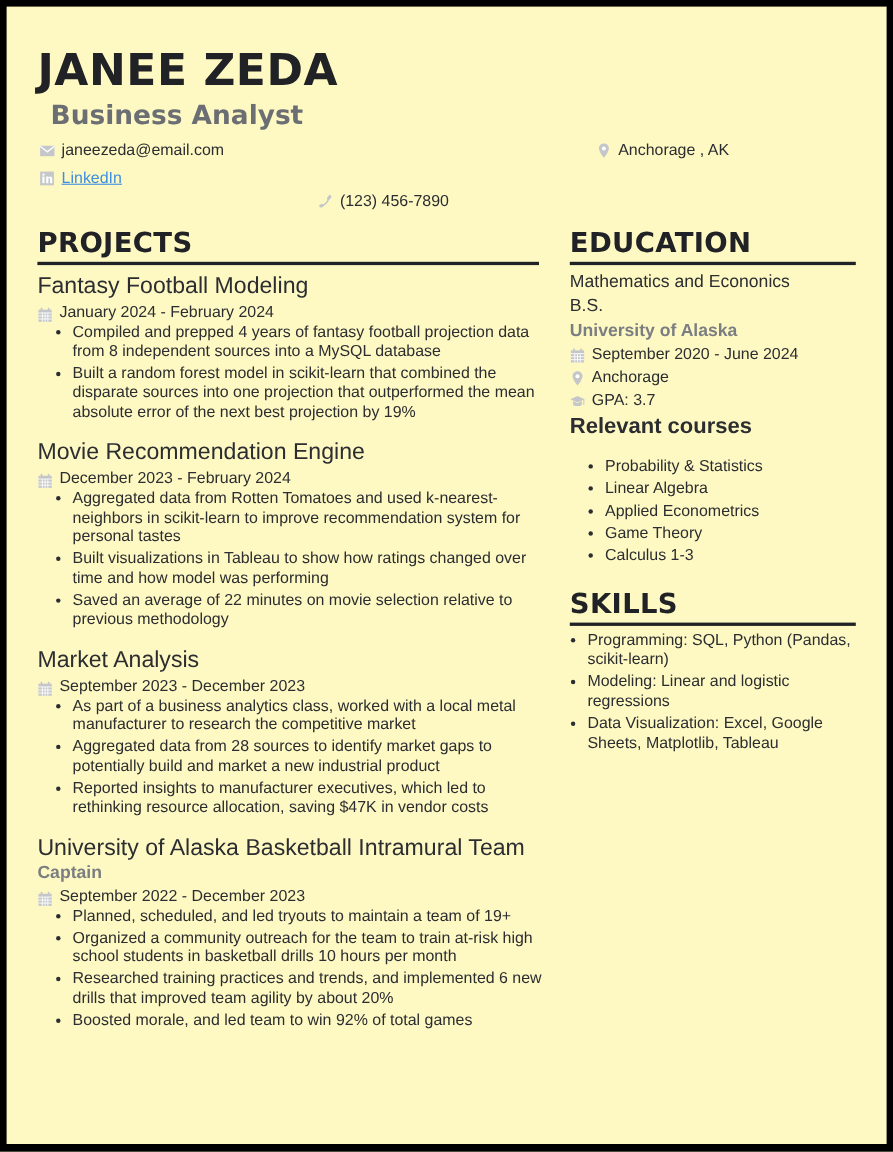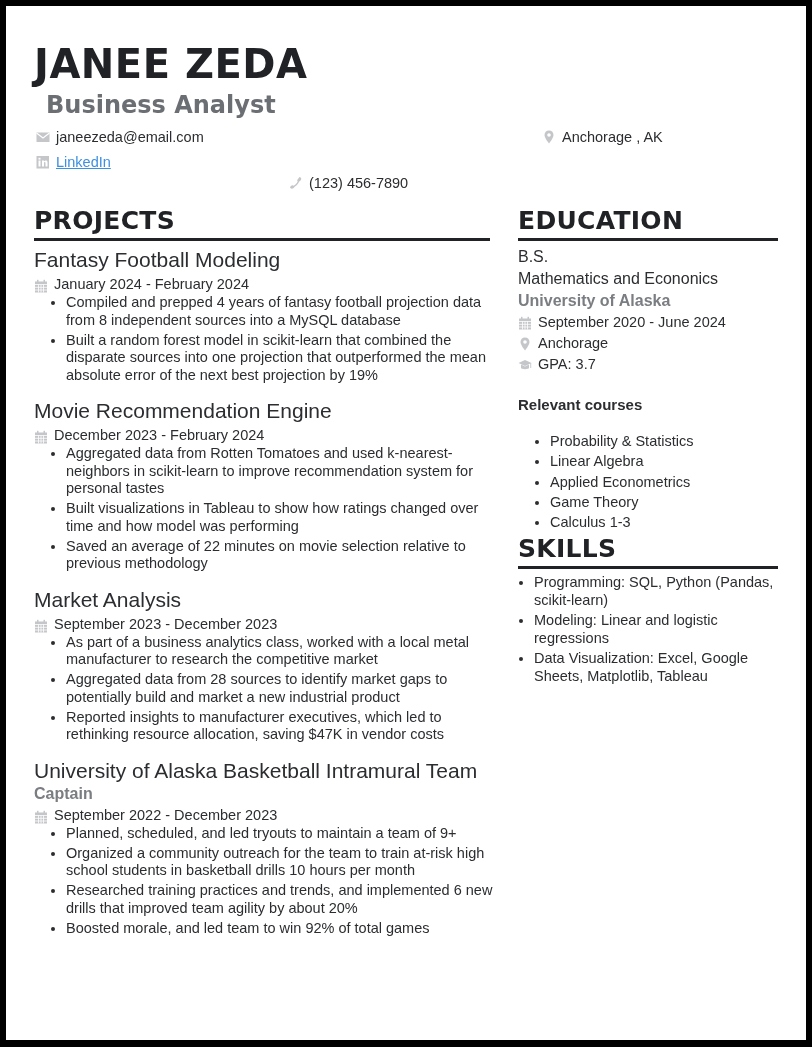--- a/index.html
+++ b/index.html
@@ -4,21 +4,21 @@
 <style>
   html, body { margin: 0; padding: 0; }
   body {
     width: 812px; height: 1047px; background: #000;
     position: relative; overflow: hidden;
     font-family: "Liberation Sans", "DejaVu Sans", sans-serif;
     color: #2b2d30;
   }
   .sheet {
     position: absolute; left: 6px; top: 6px; width: 800px; height: 1034px;
-    background: #ffffff;
+    background: #fef9c3;
   }
   .name {
     position: absolute; left: 28px; top: 34px;
     font-family: "DejaVu Sans", sans-serif; font-weight: bold;
     font-size: 40px; letter-spacing: 0.5px; color: #202226; line-height: 48px;
   }
   .title {
     position: absolute; left: 40px; top: 84px;
     font-family: "DejaVu Sans", sans-serif; font-weight: bold;
     font-size: 24px; color: #6b6e72; line-height: 30px;
@@ -41,21 +41,21 @@
   .proj { margin-bottom: 14px; }
   .proj-name { font-size: 21px; color: #2b2d30; line-height: 26px; }
   .proj-role { font-size: 16px; font-weight: bold; color: #7a7d81; line-height: 20px; }
   .date-row { display: flex; align-items: flex-end; gap: 6px; font-size: 14.5px; line-height: 18px; margin-top: 2px; }
   ul.bul { margin: 1px 0 0 0; padding: 0 0 0 32px; }
   ul.bul li { font-size: 14.5px; line-height: 17.5px; margin-bottom: 2.5px; color: #2b2d30; }
 
   .edu-line { font-size: 16px; line-height: 22px; color: #2b2d30; }
   .edu-school { font-size: 16px; font-weight: bold; line-height: 22px; color: #7a7d81; }
   .edu-meta { display: flex; align-items: center; gap: 6px; font-size: 14.5px; line-height: 21px; }
-  .edu-sub { font-size: 15px; font-weight: bold; line-height: 20px; margin-top: 20px; }
+  .edu-sub { font-size: 20px; font-weight: bold; line-height: 20px; margin-top: 3px; }
   ul.course { margin: 16px; padding: 0 0 0 16px; }
   ul.course li { font-size: 14.5px; line-height: 20.3px; }
   ul.skills { margin: 0; padding: 0 0 0 16px; }
   ul.skills li { font-size: 14.5px; line-height: 17.5px; margin-bottom: 3px; }
 </style>
 </head>
 <body>
 
 <div class="sheet">
 
@@ -175,34 +175,34 @@
             <svg viewBox="0 0 14 14">
               <rect x="1" y="2.5" width="12" height="11" fill="#c4c6c9"></rect>
               <rect x="3" y="0.8" width="1.5" height="2.5" fill="#c4c6c9"></rect>
               <rect x="9.5" y="0.8" width="1.5" height="2.5" fill="#c4c6c9"></rect>
               <path d="M1 5.5 H13 M1 8.3 H13 M1 11 H13 M4.5 5.5 V13.5 M7 5.5 V13.5 M9.5 5.5 V13.5" stroke="#fff" stroke-width="0.8"></path>
             </svg>
           </span>
         <span>September 2022 - December 2023</span>
       </div>
       <ul class="bul">
-        <li>Planned, scheduled, and led tryouts to maintain a team of 9+</li>
+        <li>Planned, scheduled, and led tryouts to maintain a team of 19+</li>
         <li>Organized a community outreach for the team to train at-risk high school students in basketball drills 10 hours per month</li>
         <li>Researched training practices and trends, and implemented 6 new drills that improved team agility by about 20%</li>
         <li>Boosted morale, and led team to win 92% of total games</li>
       </ul>
     </div>
   </div>
 
   <div class="section-title" style="left:512px; top:200px;">EDUCATION</div>
   <div class="rule" style="left:512px; top:232px; width:260px;"></div>
 
   <div class="col" style="left:512px; top:240px; width:262px;">
+    <div class="edu-line">Mathematics and Econonics</div>
     <div class="edu-line">B.S.</div>
-    <div class="edu-line">Mathematics and Econonics</div>
     <div class="edu-school">University of Alaska</div>
     <div class="edu-meta">
       <span class="ico">
           <svg viewBox="0 0 14 14">
             <rect x="1" y="2.5" width="12" height="11" fill="#c4c6c9"></rect>
             <rect x="3" y="0.8" width="1.5" height="2.5" fill="#c4c6c9"></rect>
             <rect x="9.5" y="0.8" width="1.5" height="2.5" fill="#c4c6c9"></rect>
             <path d="M1 5.5 H13 M1 8.3 H13 M1 11 H13 M4.5 5.5 V13.5 M7 5.5 V13.5 M9.5 5.5 V13.5" stroke="#fff" stroke-width="0.8"></path>
           </svg>
         </span>

